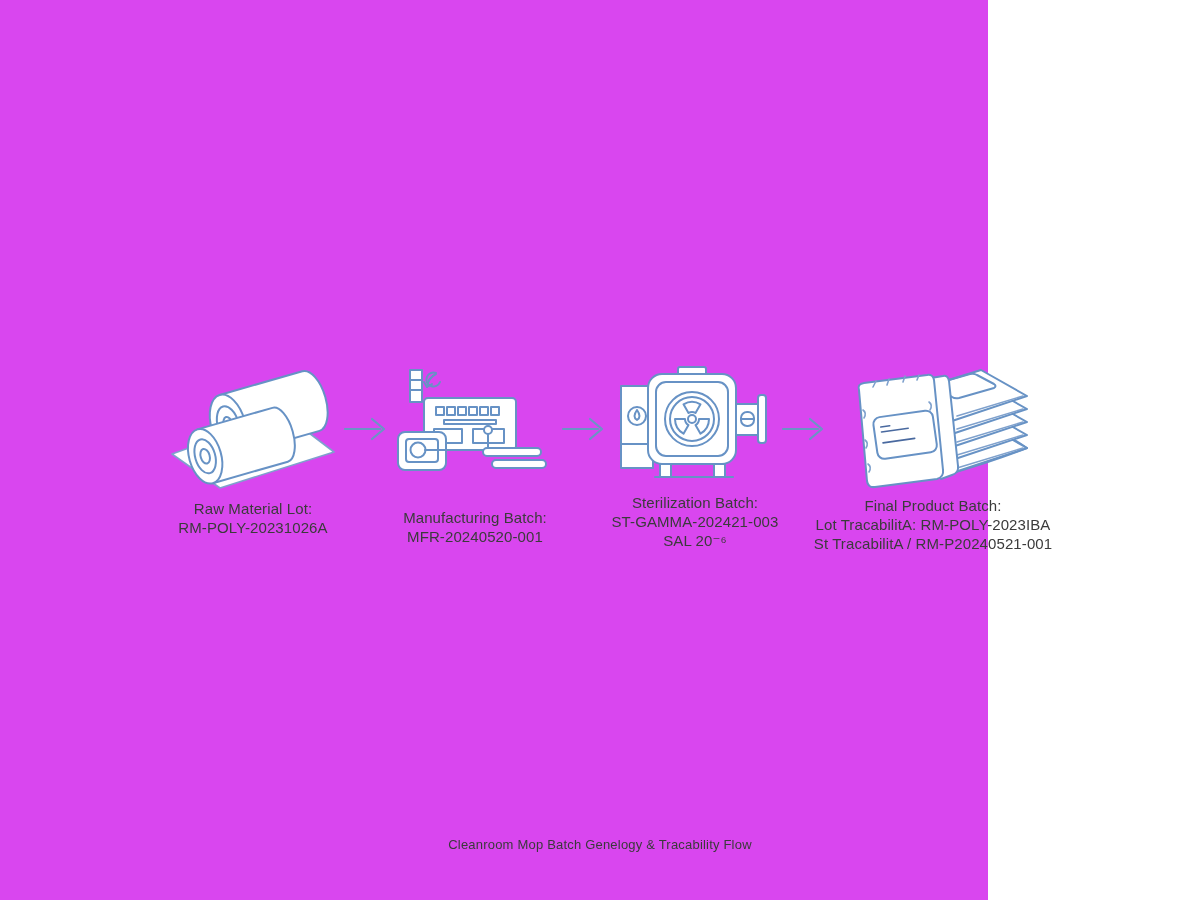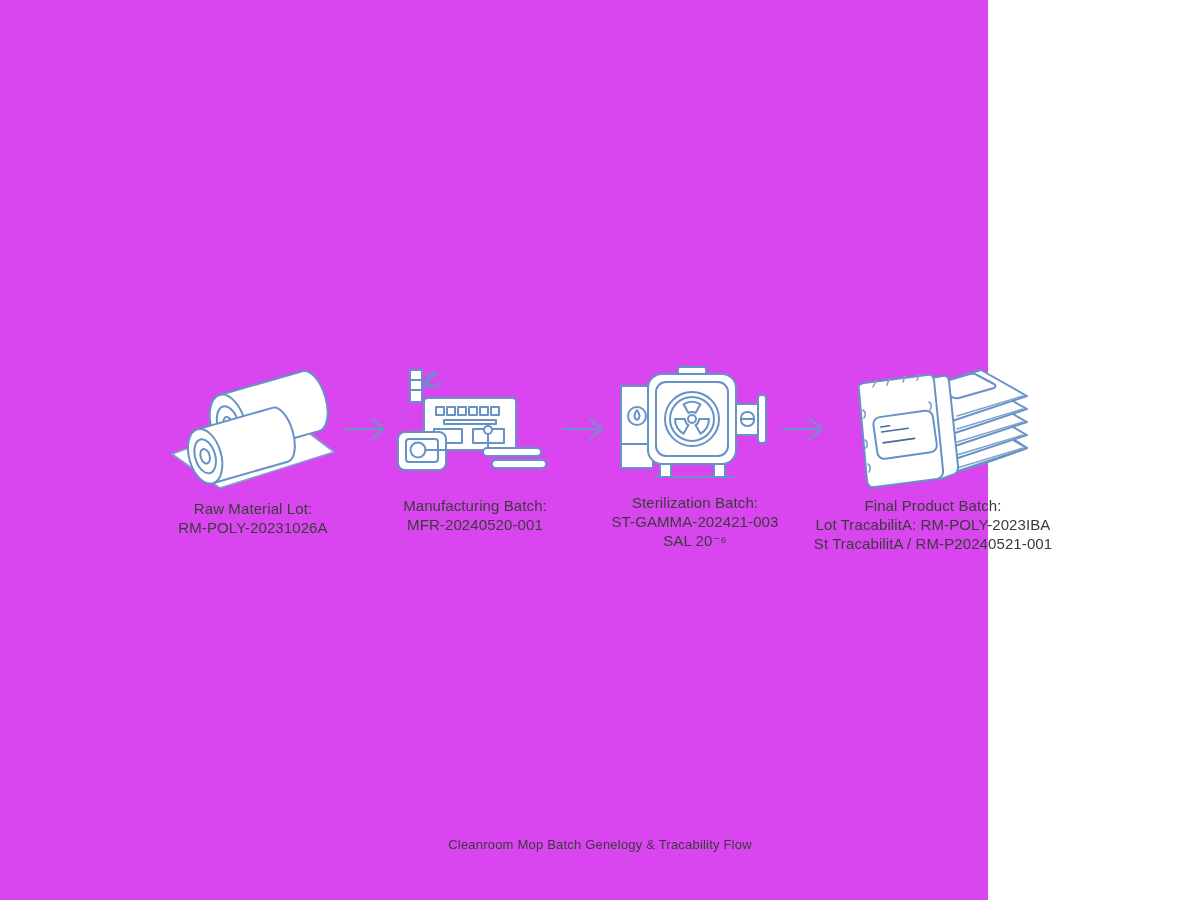--- a/index.html
+++ b/index.html
@@ -88,21 +88,21 @@
         <rect class="ln" x="12" y="77" width="32" height="23" rx="3"></rect>
         <circle class="ln" cx="24" cy="88" r="7.5"></circle>
         <path class="ln" d="M 31,88 H 52"></path>
 
         <circle class="ln fillw" cx="94" cy="68" r="4"></circle>
         <path class="ln" d="M 94,72 V 86"></path>
         <rect class="ln fillw" x="89" y="86" width="58" height="8" rx="4"></rect>
         <rect class="ln fillw" x="98" y="98" width="54" height="8" rx="4"></rect>
       </svg>
     </div>
-    <div class="stage-label" style="margin-top:16px;">
+    <div class="stage-label" style="margin-top:28px;">
       <div>Manufacturing Batch:</div>
       <div>MFR-20240520-001</div>
     </div>
   </div>
 
   <div class="arrow" style="left:560px; top:415px;">
     <svg width="50" height="28" viewBox="0 0 50 28">
       <path d="M 3,14 H 38" fill="none" stroke="#6b94c6" stroke-width="2.2" stroke-linecap="round"></path>
       <path d="M 30,4 L 42,14 L 30,24" fill="none" stroke="#6b94c6" stroke-width="2.2" stroke-linecap="round" stroke-linejoin="round"></path>
     </svg>

